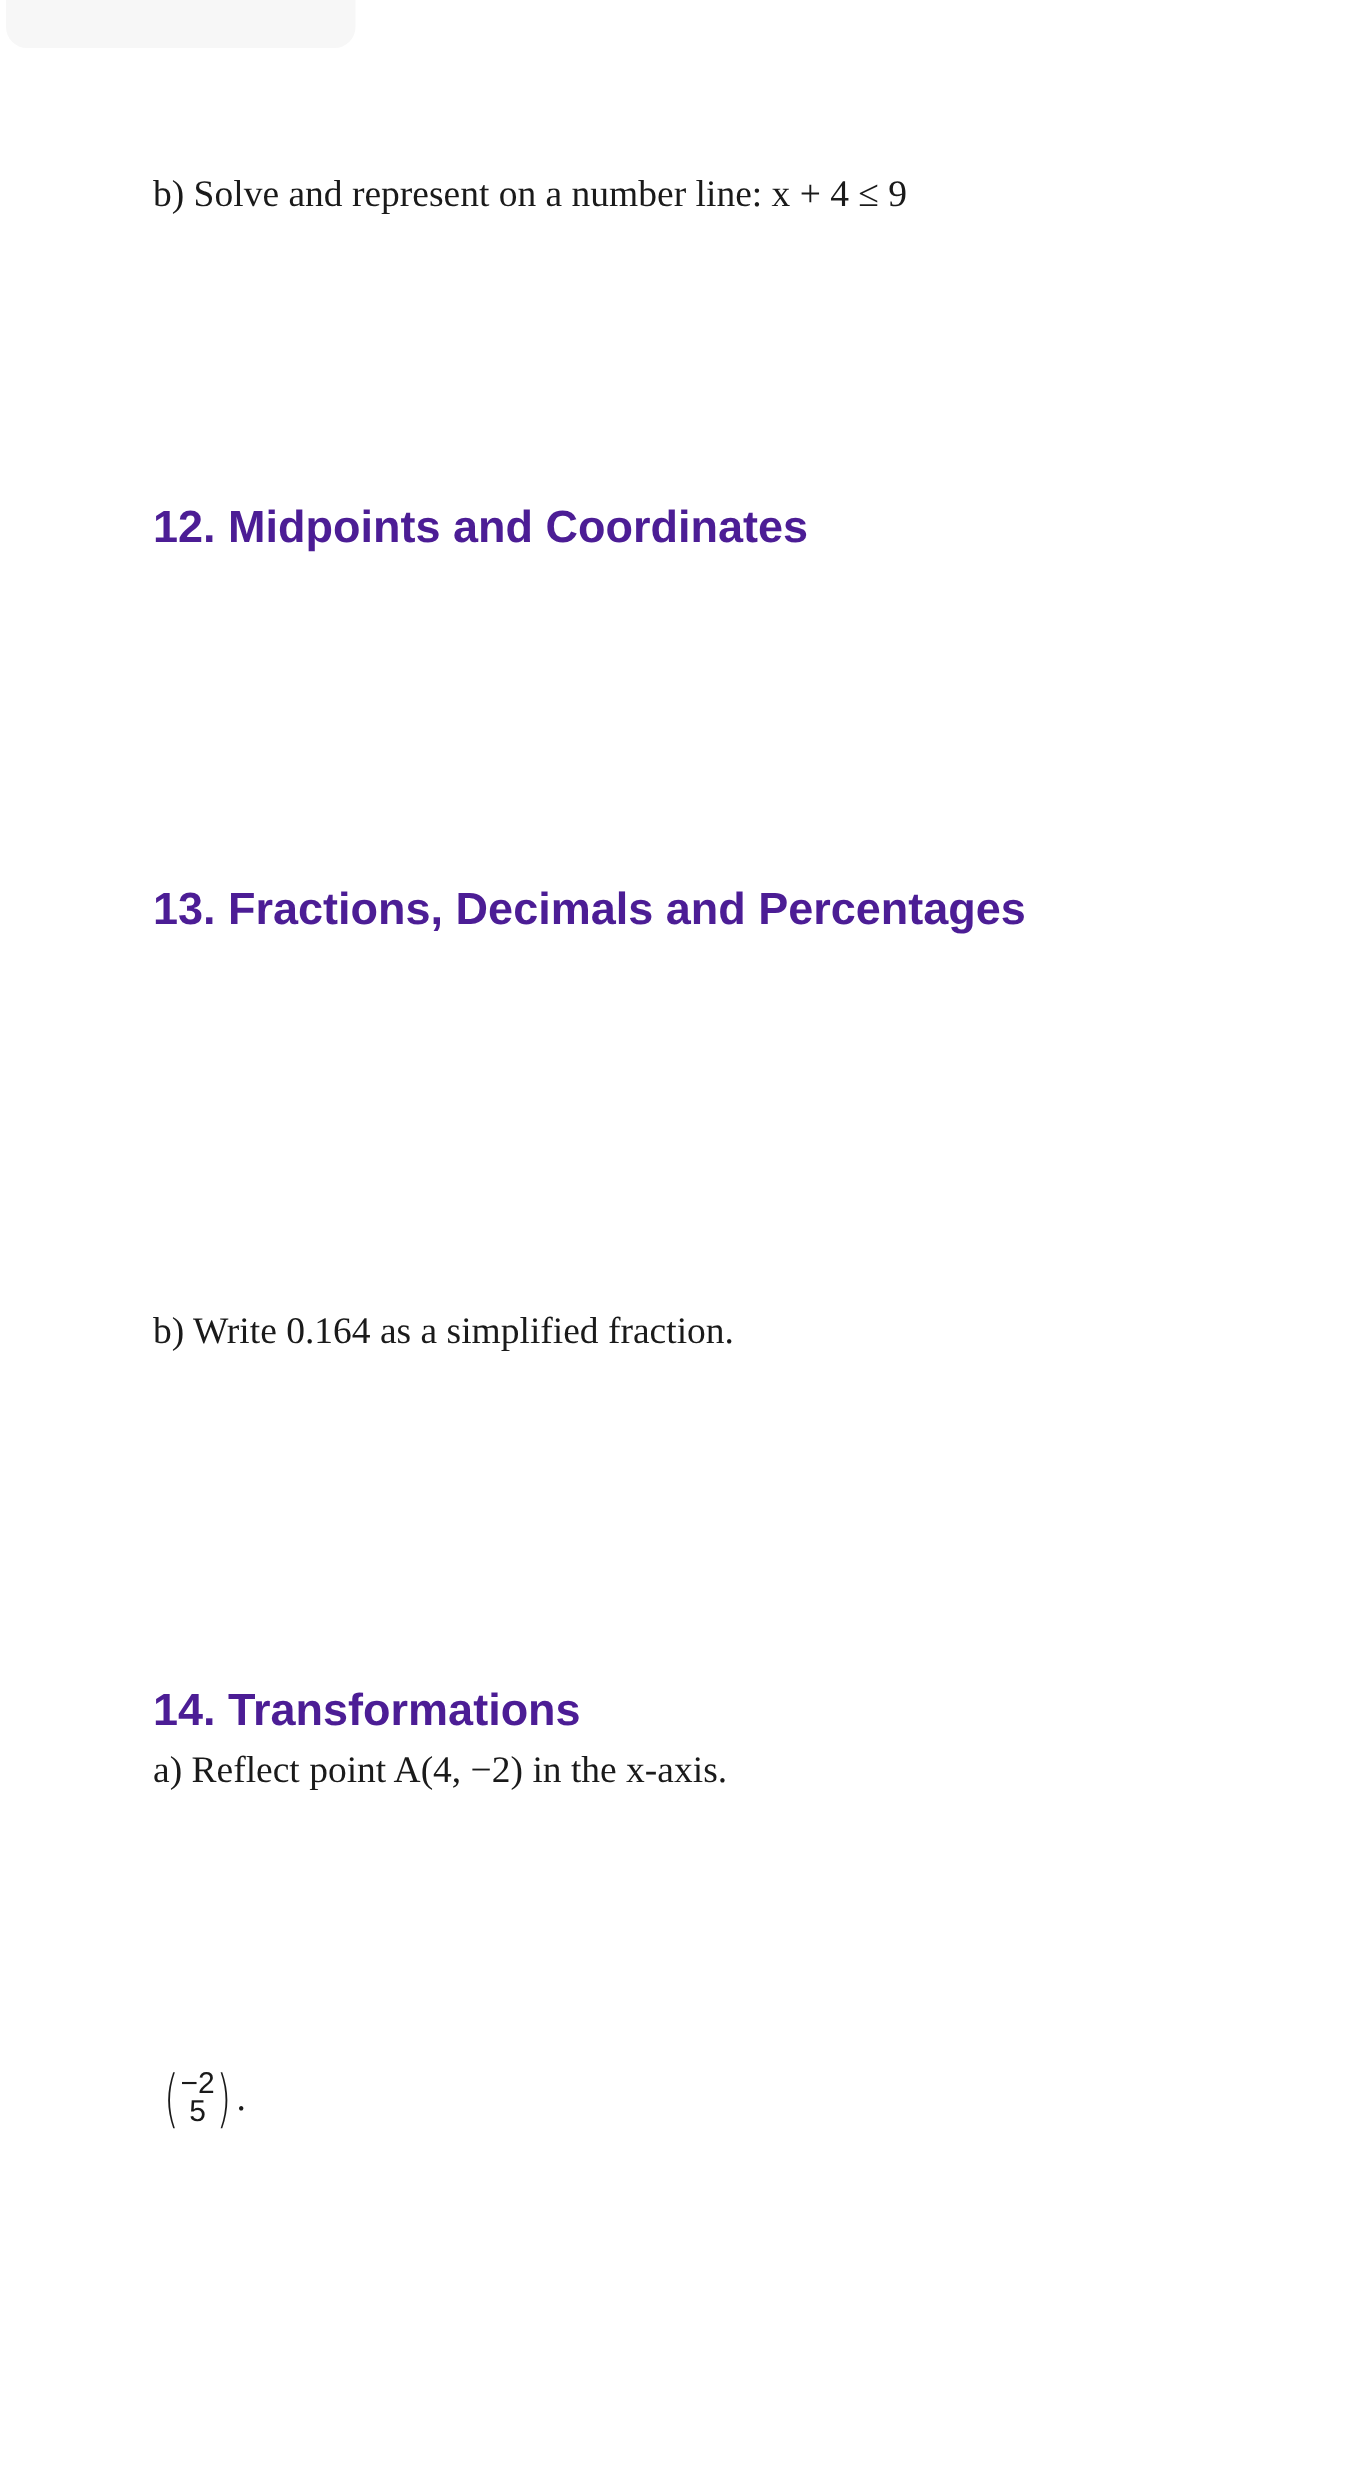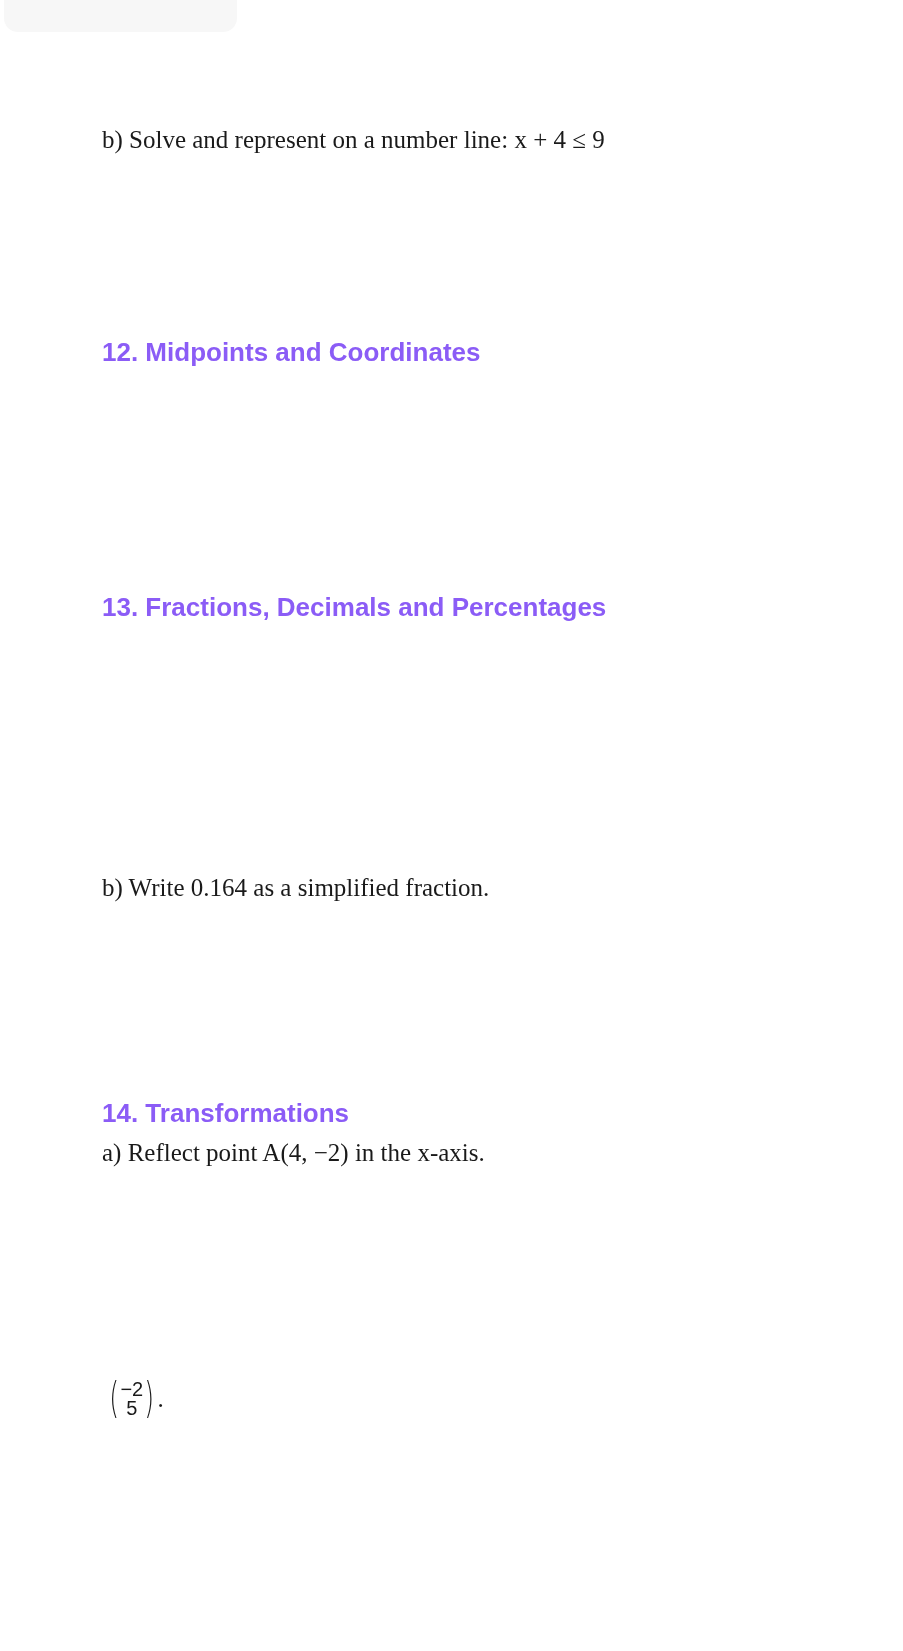--- a/index.html
+++ b/index.html
@@ -39,22 +39,22 @@
     letter-spacing: 6px;
     margin-bottom: -8px;
   }
   .block {
     position: absolute;
     left: 102px;
   }
   .heading {
     font-family: "Liberation Sans", "DejaVu Sans", sans-serif;
     font-weight: bold;
-    font-size: 26px;
-    color: #8b5cf6;
+    font-size: 30px;
+    color: #4c1d95;
     margin: 0;
     line-height: 32px;
   }
   .question {
     font-size: 25px;
     line-height: 32px;
     margin: 0;
     color: #1a1a1a;
     white-space: nowrap;
   }
@@ -88,37 +88,37 @@
   }
 </style>
 </head>
 <body>
 
 <div class="page-indicator">
 
   <span class="pi-text">2 of 4</span>
 </div>
 
-<div class="block" style="top:124px;">
+<div class="block" style="top:114px;">
   <p class="question">b) Solve and represent on a number line: x + 4 ≤ 9</p>
 </div>
 
 <div class="block" style="top:336px;">
   <h2 class="heading">12. Midpoints and Coordinates</h2>
 </div>
 
 <div class="block" style="top:591px;">
   <h2 class="heading">13. Fractions, Decimals and Percentages</h2>
 </div>
 
 <div class="block" style="top:872px;">
   <p class="question">b) Write 0.164 as a simplified fraction.</p>
 </div>
 
-<div class="block" style="top:1097px;">
+<div class="block" style="top:1125px;">
   <h2 class="heading">14. Transformations</h2>
   <p class="question">a) Reflect point A(4, −2) in the x-axis.</p>
 </div>
 
 <div class="block" style="top:1380px;">
   <p class="question">
     <span class="vector">
         <span class="paren">(</span>
         <span class="stack">
           <span>−2</span>

